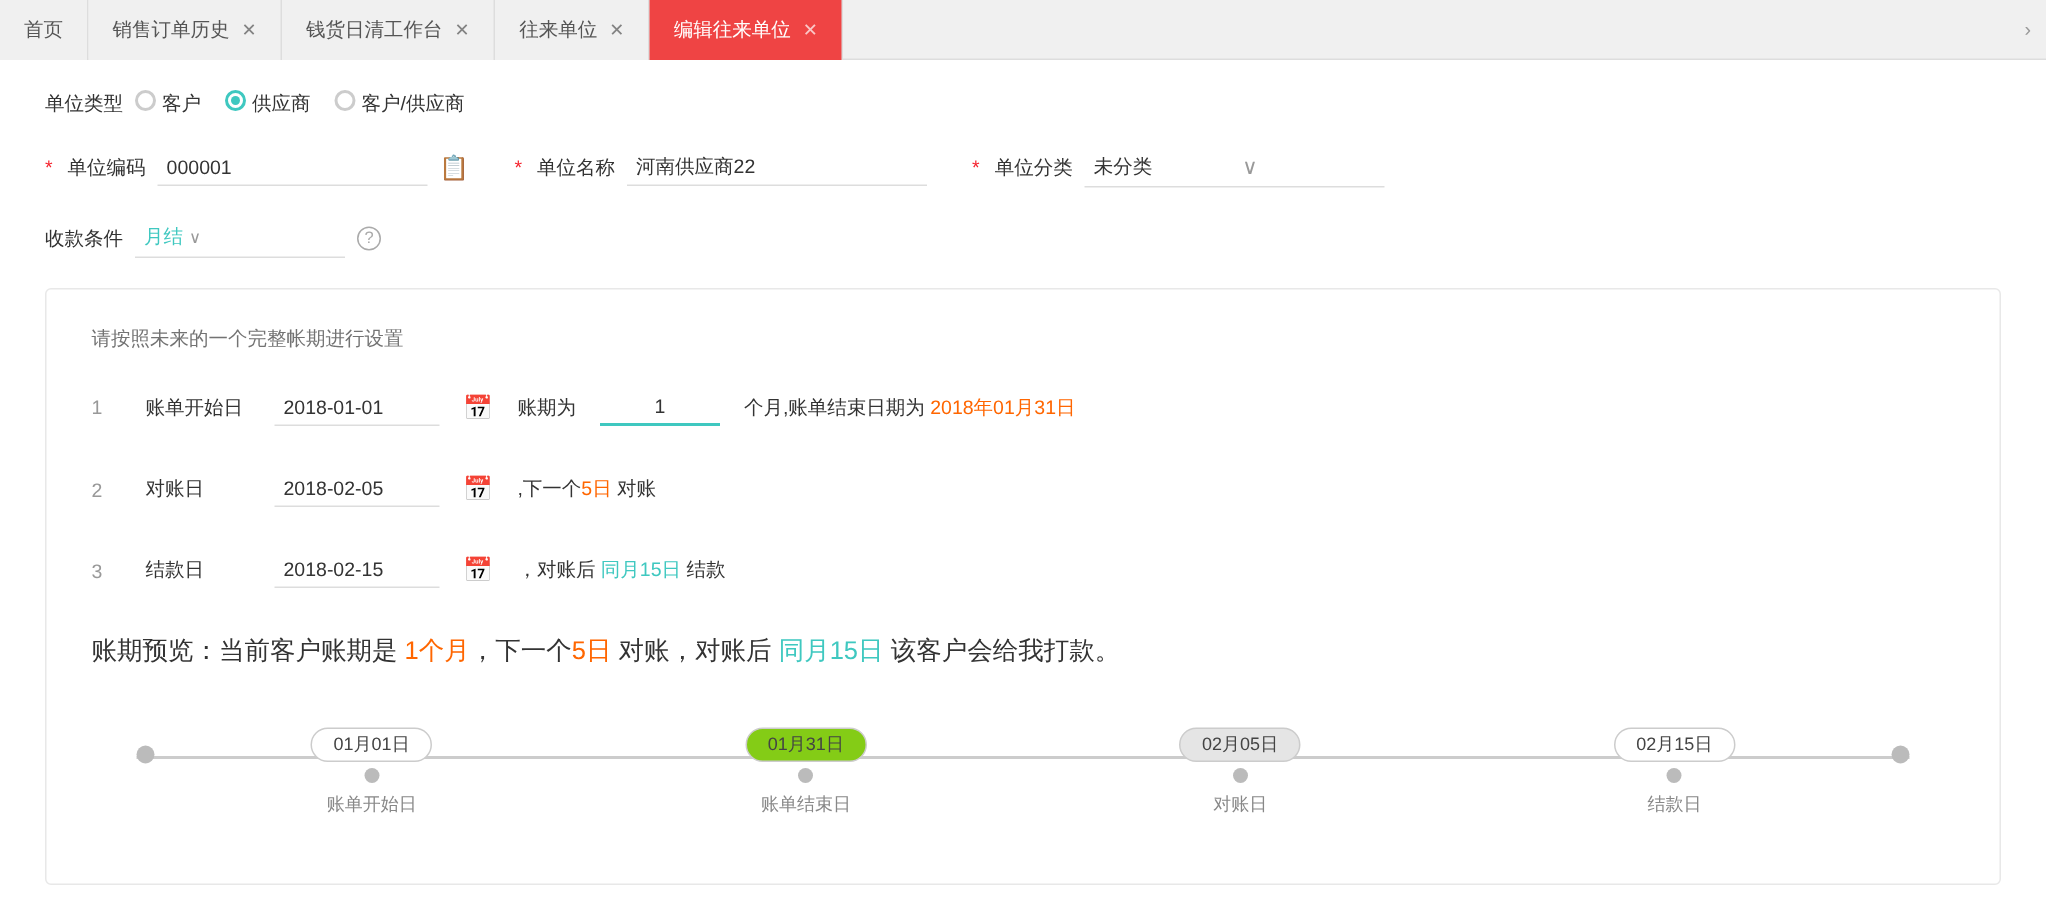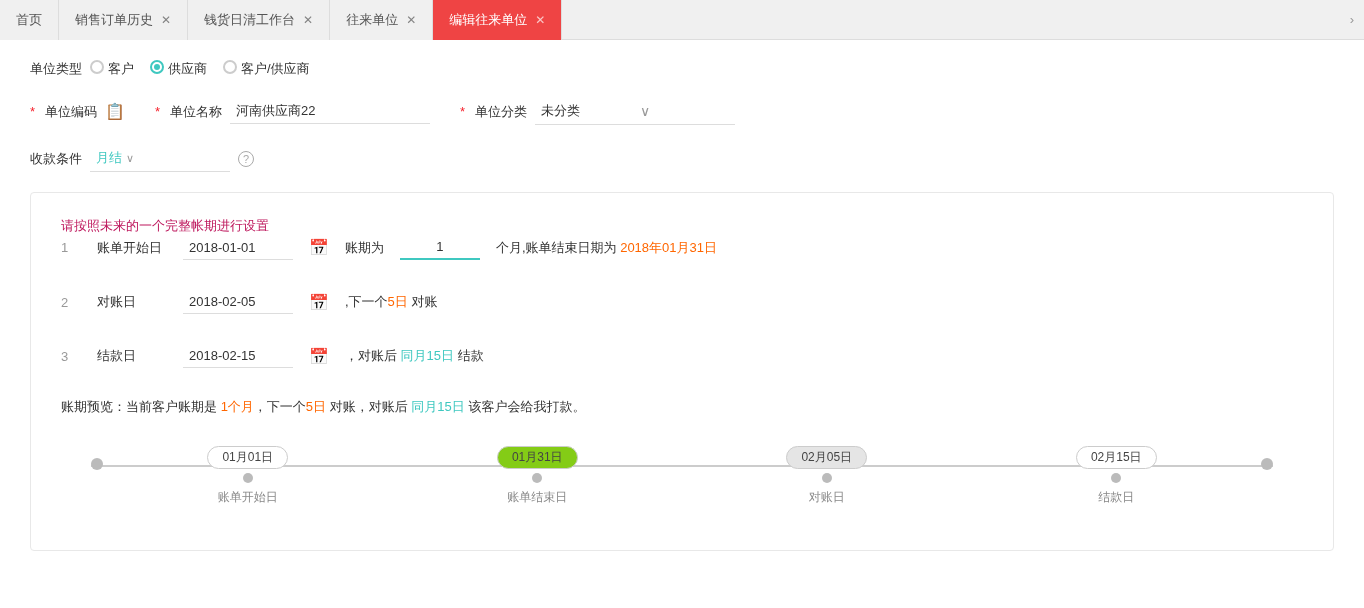--- a/index.html
+++ b/index.html
@@ -182,21 +182,22 @@
 
     
     .section-box {
       border: 1px solid #e8e8e8;
       border-radius: 4px;
       padding: 24px 30px;
       margin-top: 10px;
     }
     .section-title {
       font-size: 13px;
-      color: #be185d;
+      color: #737373;
+      margin-bottom: 24px;
     }
 
     
     .period-row {
       display: flex;
       align-items: center;
       margin-bottom: 30px;
       gap: 16px;
     }
     .row-num {
@@ -239,23 +240,23 @@
     .highlight-teal {
       color: #3fc8c0;
     }
 
     
     .preview-section {
       margin-top: 10px;
       padding: 20px 0;
     }
     .preview-text {
-      font-size: 13px;
-      color: #333;
-      margin-bottom: 30px;
+      font-size: 17px;
+      color: #333;
+      margin-bottom: 40px;
     }
   </style>
 </head>
 <body>
 
 <div class="tab-bar">
   <div class="tab">
     <span>首页</span>
   </div>
   <div class="tab">
@@ -296,20 +297,21 @@
           <span>客户/供应商</span>
         </label>
       </div>
     </div>
   </div>
 
   <div class="form-row">
     <div class="form-field">
       <span class="required-star">*</span>
       <span class="field-label">单位编码</span>
+      <input class="field-input" type="text" value="000001" style="">
       <span class="cal-icon">📋</span>
     </div>
     <div class="form-field">
       <span class="required-star">*</span>
       <span class="field-label">单位名称</span>
       <input class="field-input" type="text" style="width: 200px;" value="河南供应商22">
     </div>
     <div class="form-field category-field">
       <span class="required-star">*</span>
       <span class="field-label">单位分类</span>

